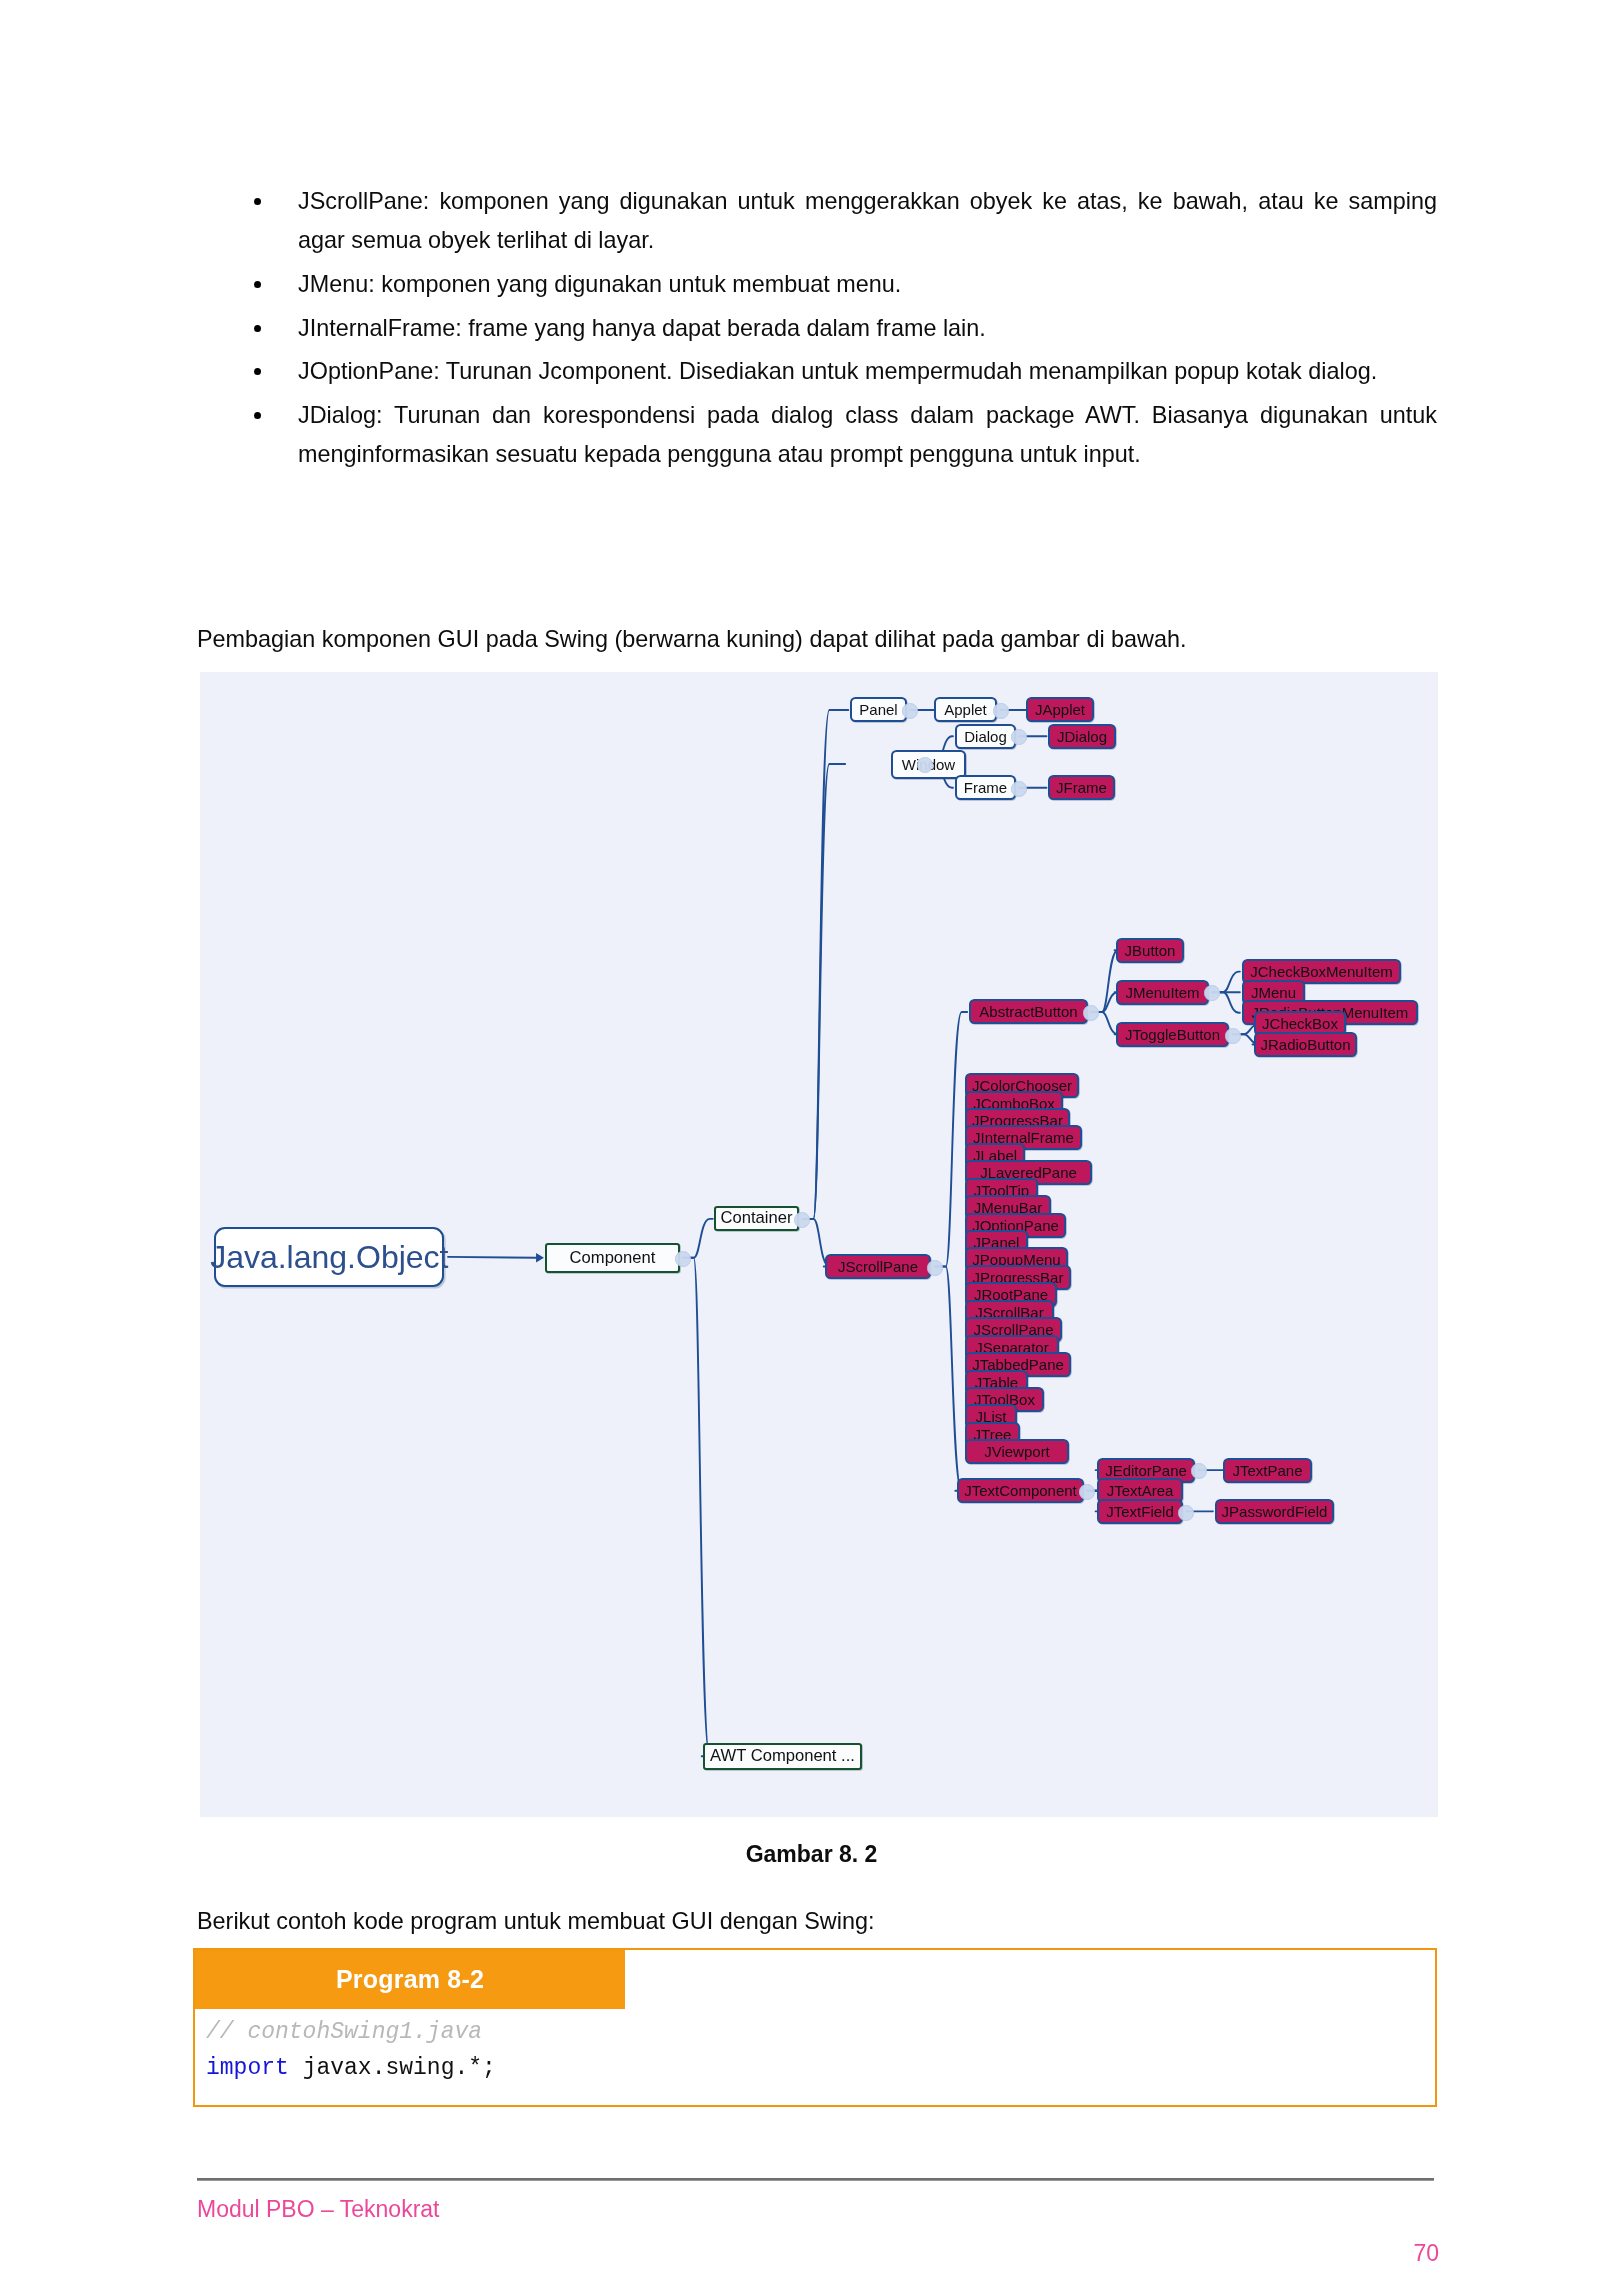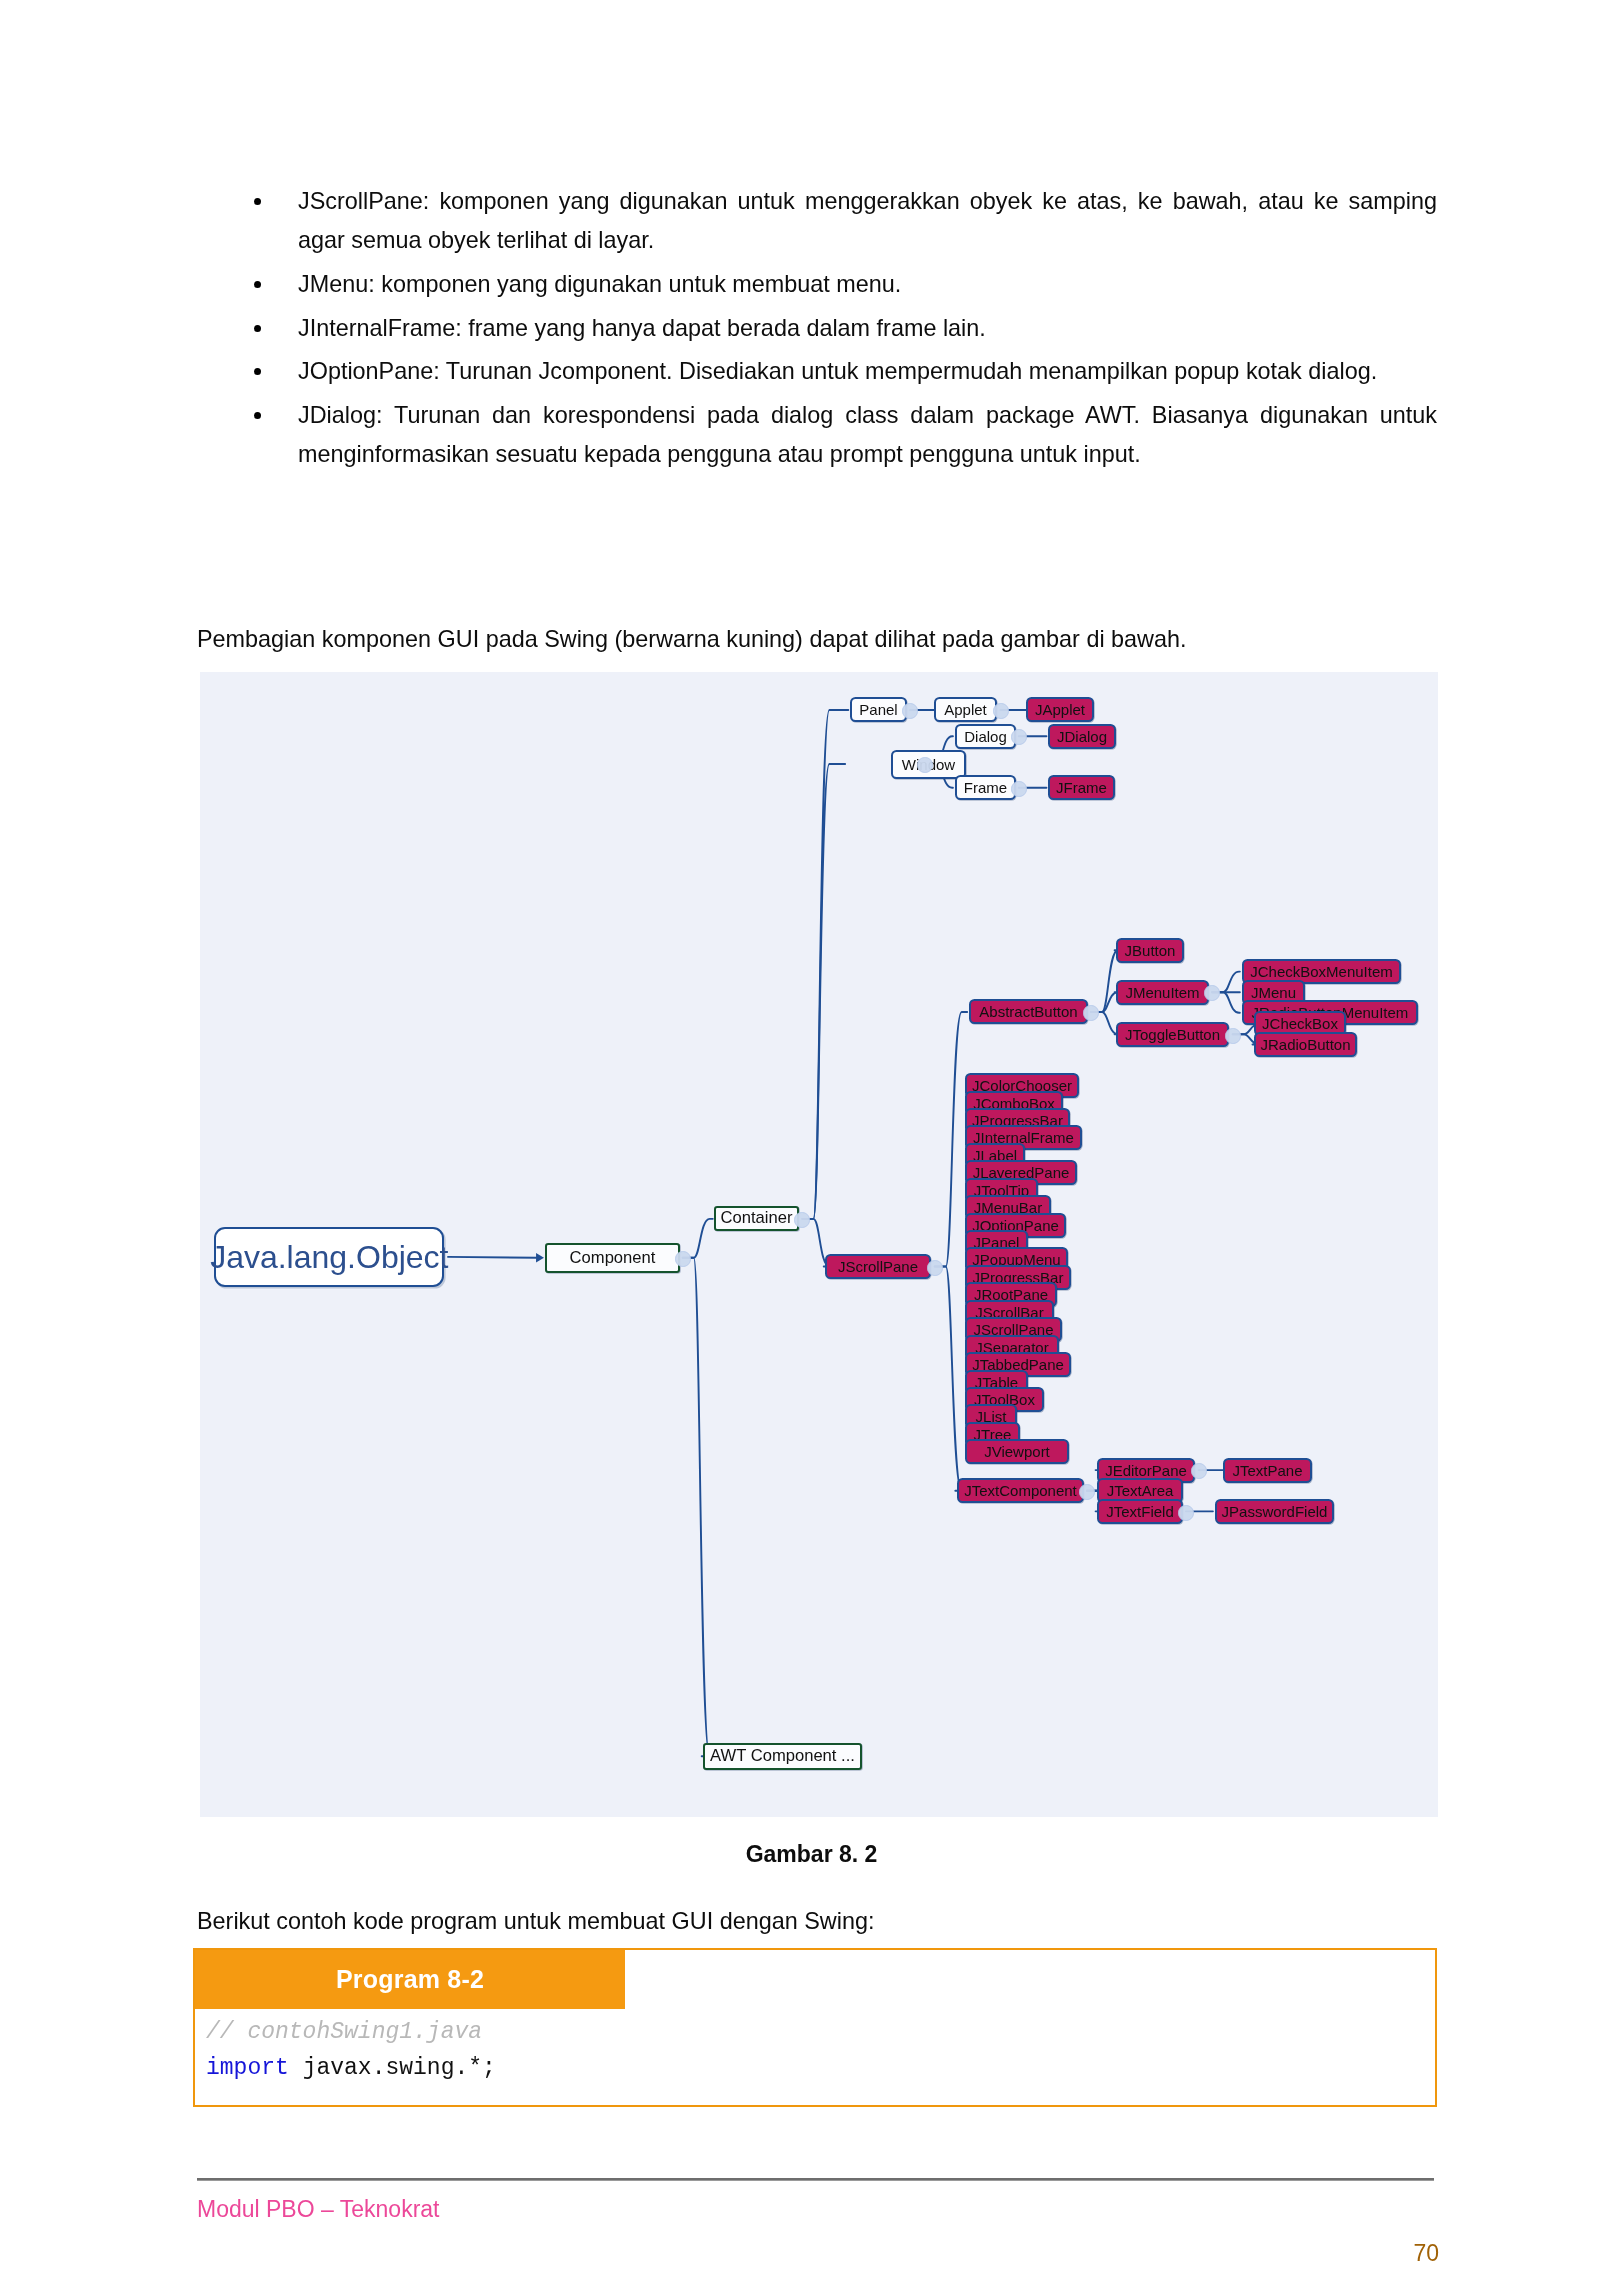--- a/index.html
+++ b/index.html
@@ -102,21 +102,21 @@
 
   
   .footrule{
     position:absolute;left:197px;top:2178px;width:1237px;height:0;
     border-top:2.4px solid #6e6e6e;border-bottom:0.8px solid #9a9a9a;
   }
   .footleft{
     position:absolute;left:197px;top:2196px;font-size:23px;color:#ec4899;
   }
   .footpage{
-    position:absolute;right:184px;top:2240px;font-size:23px;color:#a16207;
+    position:absolute;right:184px;top:2240px;font-size:23px;color:#ec4899;
   }
 </style>
 </head>
 <body>
 
 <div class="page">
 
   <div class="content">
     <ul class="bullets">
       <li><span class="dot"></span><span>JScrollPane: komponen yang digunakan untuk menggerakkan obyek ke atas, ke bawah, atau ke samping agar semua obyek terlihat di layar.</span></li>
@@ -183,21 +183,21 @@
         <div class="node yellow" style="left: 1042px; top: 308px; width: 63px; height: 25px;">JMenu</div>
         <div class="node yellow" style="left: 1042px; top: 328px; width: 176px; height: 25px;">JRadioButtonMenuItem</div>
         <div class="node yellow" style="left: 1054px; top: 339px; width: 92px; height: 25px;">JCheckBox</div>
         <div class="node yellow" style="left: 1054px; top: 360px; width: 103px; height: 25px;">JRadioButton</div>
         <div class="node yellow" style="left: 625px; top: 582px; width: 106px; height: 25px;">JScrollPane</div>
         <div class="node yellow" style="left: 765px; top: 401px; width: 114px; height: 25px;">JColorChooser</div>
         <div class="node yellow" style="left: 765px; top: 419px; width: 98px; height: 25px;">JComboBox</div>
         <div class="node yellow" style="left: 765px; top: 436px; width: 105px; height: 25px;">JProgressBar</div>
         <div class="node yellow" style="left: 765px; top: 453px; width: 117px; height: 25px;">JInternalFrame</div>
         <div class="node yellow" style="left: 765px; top: 471px; width: 60px; height: 25px;">JLabel</div>
-        <div class="node yellow" style="left: 765px; top: 488px; width: 112px; height: 25px;">JLayeredPane</div>
+        <div class="node yellow" style="left: 765px; top: 488px; width: 127px; height: 25px;">JLayeredPane</div>
         <div class="node yellow" style="left: 765px; top: 506px; width: 73px; height: 25px;">JToolTip</div>
         <div class="node yellow" style="left: 765px; top: 523px; width: 86px; height: 25px;">JMenuBar</div>
         <div class="node yellow" style="left: 765px; top: 541px; width: 101px; height: 25px;">JOptionPane</div>
         <div class="node yellow" style="left: 765px; top: 558px; width: 63px; height: 25px;">JPanel</div>
         <div class="node yellow" style="left: 765px; top: 575px; width: 103px; height: 25px;">JPopupMenu</div>
         <div class="node yellow" style="left: 765px; top: 593px; width: 106px; height: 25px;">JProgressBar</div>
         <div class="node yellow" style="left: 765px; top: 610px; width: 92px; height: 25px;">JRootPane</div>
         <div class="node yellow" style="left: 765px; top: 628px; width: 89px; height: 25px;">JScrollBar</div>
         <div class="node yellow" style="left: 765px; top: 645px; width: 97px; height: 25px;">JScrollPane</div>
         <div class="node yellow" style="left: 765px; top: 663px; width: 94px; height: 25px;">JSeparator</div>

